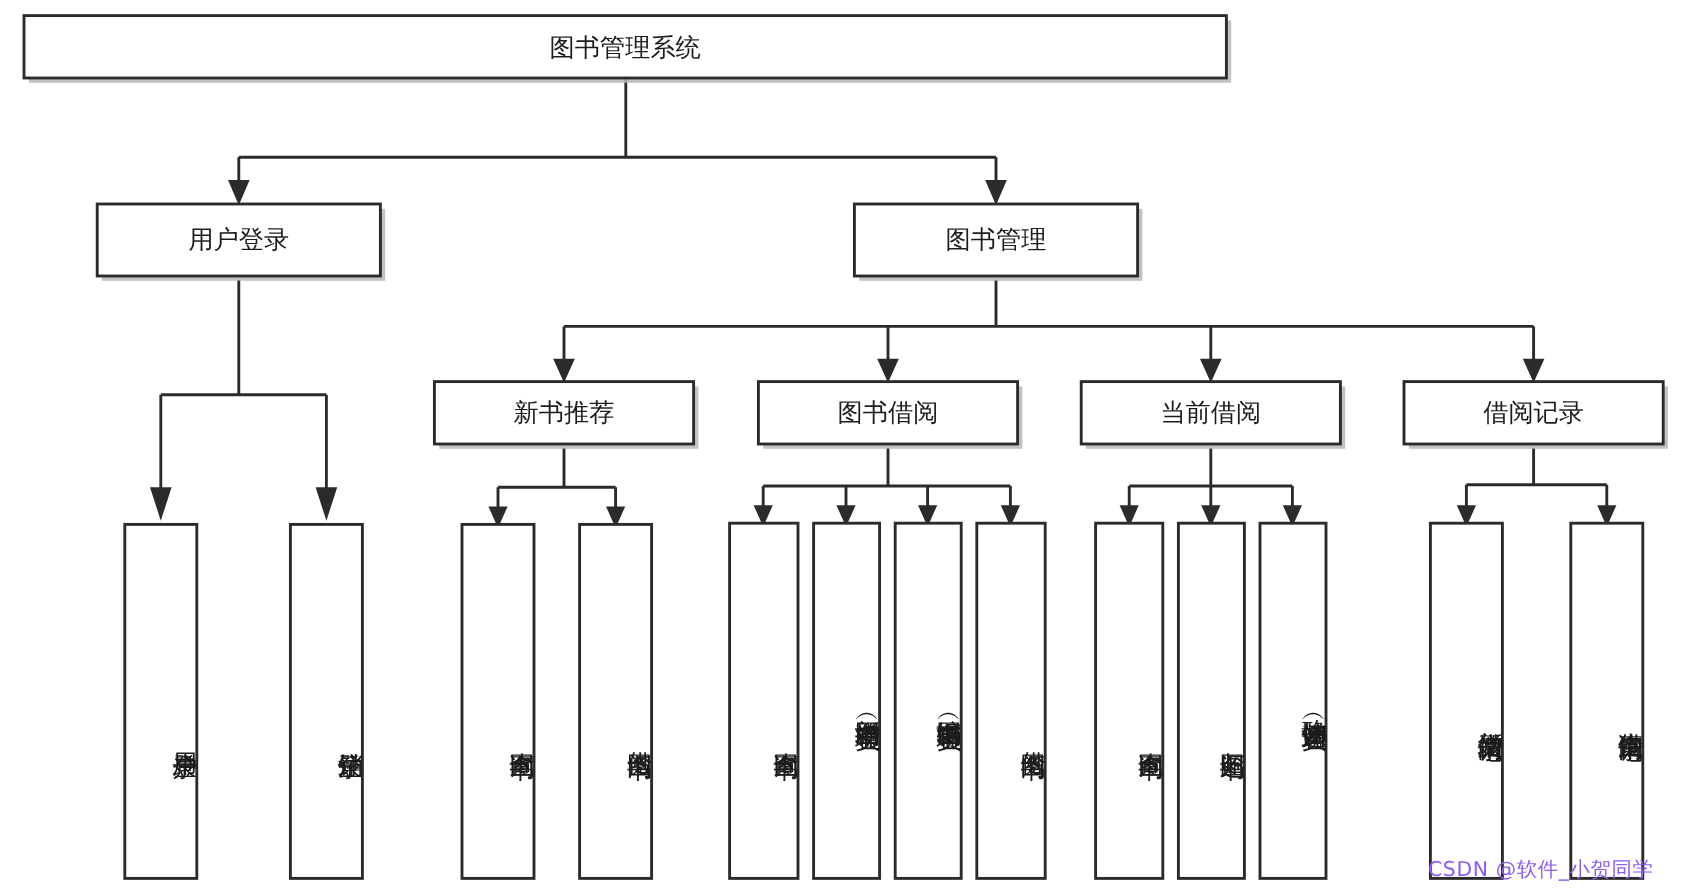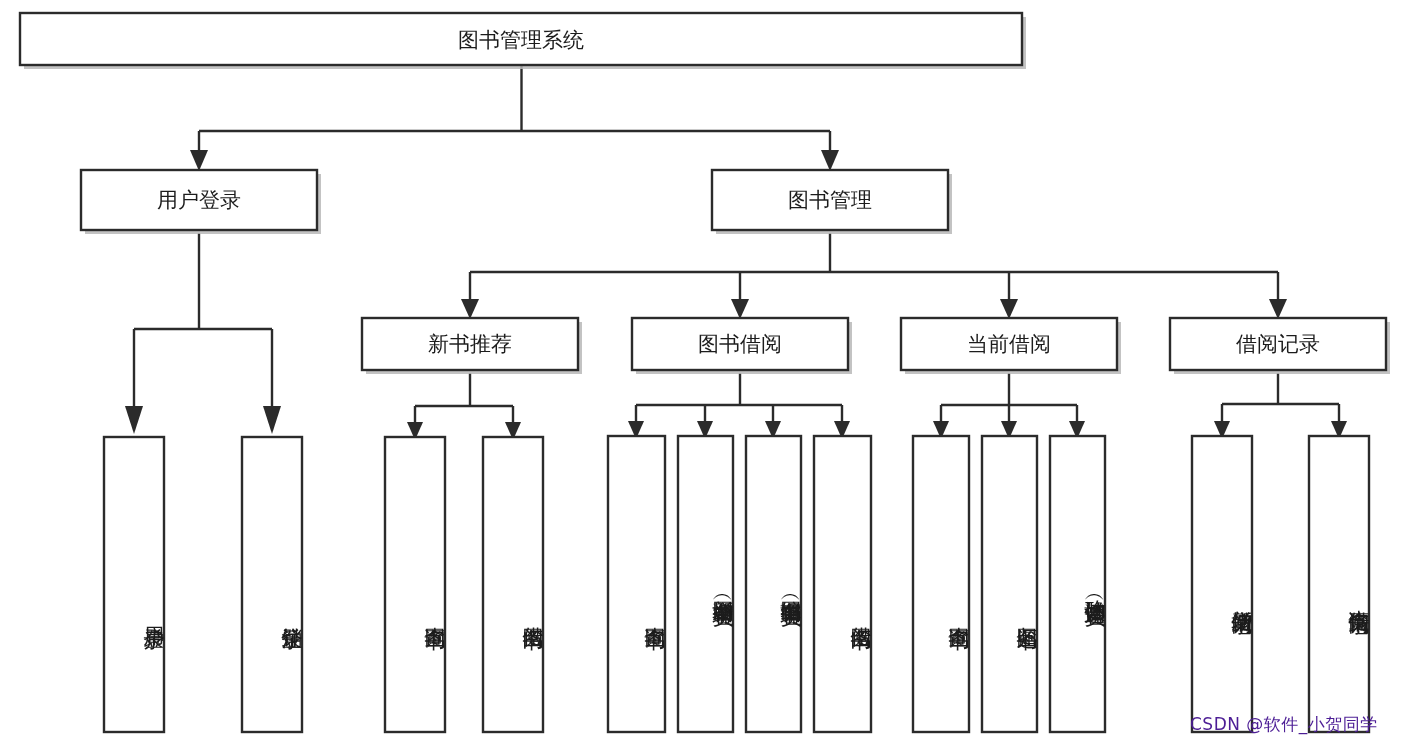--- a/index.html
+++ b/index.html
@@ -64,21 +64,21 @@
     white-space: nowrap;
     display: flex;
     align-items: flex-start;
     justify-content: center;
     pointer-events: none;
   }
   .watermark {
     position: absolute;
     font-family: "DejaVu Sans", "Liberation Sans", sans-serif;
     font-size: 17px;
-    color: #4c1d95;
+    color: #8b5cf6;
     left: 1190px;
     top: 713px;
     white-space: nowrap;
     letter-spacing: 0.5px;
   }
 </style>
 </head>
 <body>
 
 <div id="diagram-root">

